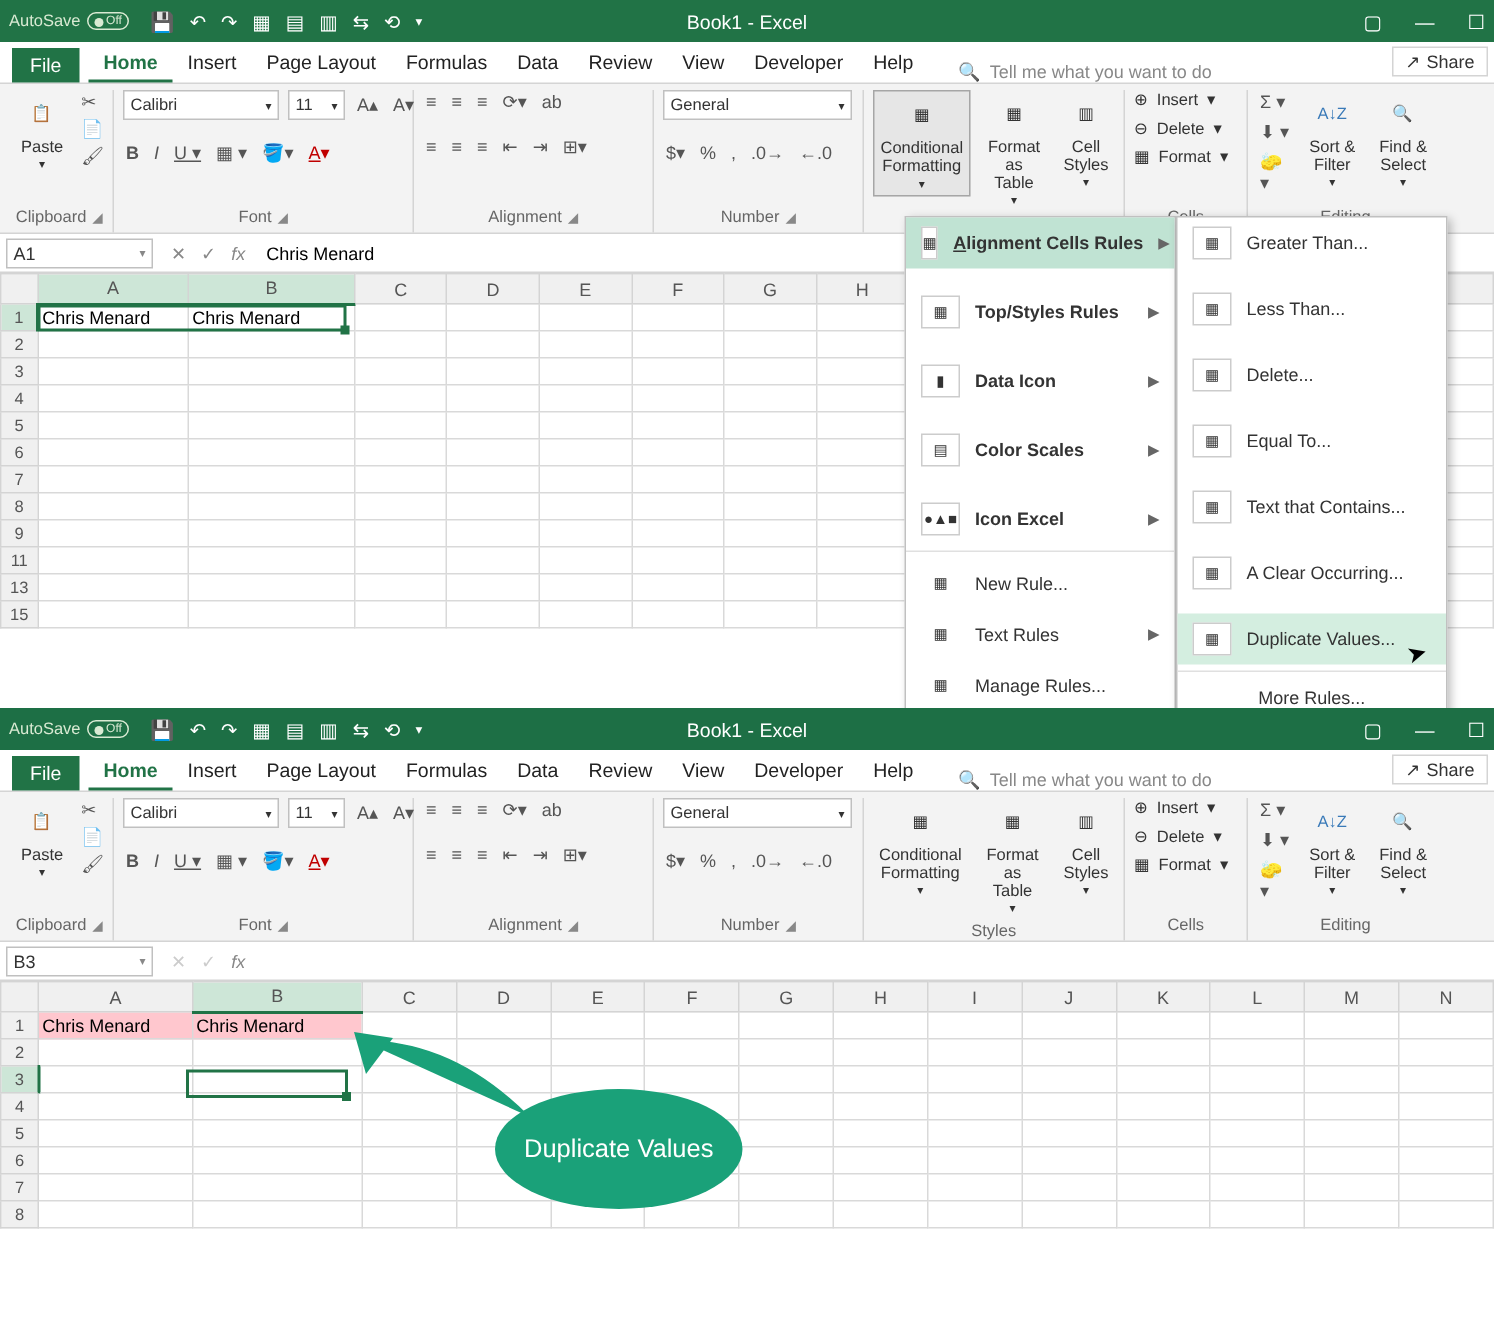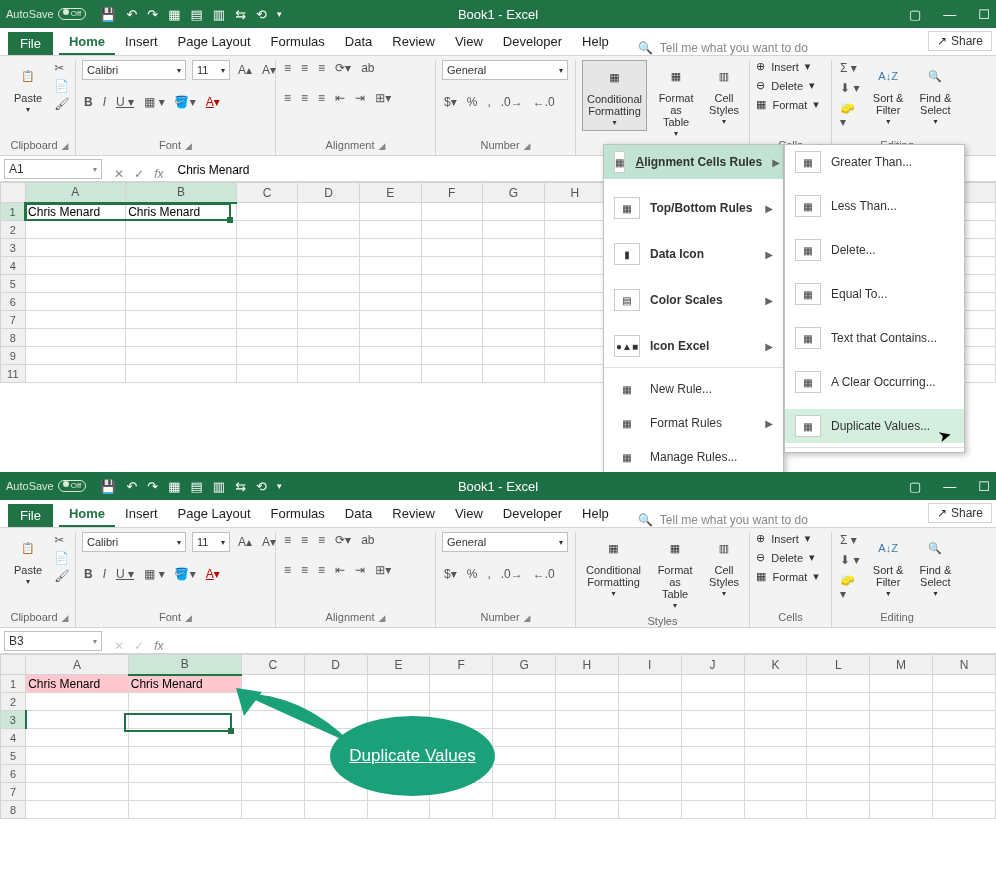--- a/index.html
+++ b/index.html
@@ -1,19 +1,19 @@
 <!DOCTYPE html>
 <html><head>
 <meta charset="utf-8">
 <style>
   * { box-sizing: border-box; font-family: "Segoe UI", Arial, sans-serif; }
   body { margin: 0; background: #fff; width: 996px; font-size: 12px; color:#333; }
   .titlebar { background:#217346; height:28px; display:flex; align-items:center; color:#fff; padding:0 6px; position:relative;}
   .titlebar .autosave { font-size:11px; color:#d9ead3; display:flex; align-items:center; gap:4px; }
-  .titlebar .autosave .pill { border:1px solid #d9ead3; border-radius:7px; font-size:8px; padding:0 4px 1px 4px; display:inline-flex; align-items:flex-start; gap:2px;}
+  .titlebar .autosave .pill { border:1px solid #d9ead3; border-radius:7px; font-size:8px; padding:0 4px 1px 4px; display:inline-flex; align-items:flex-end; gap:2px;}
   .titlebar .qat { display:flex; gap:10px; margin-left:14px; align-items:center;}
   .titlebar .qat span { color:#fff; font-size:13px; }
   .titlebar .title { position:absolute; left:50%; transform:translateX(-50%); font-size:13px; color:#fff;}
   .titlebar .winctrl { margin-left:auto; display:flex; gap:22px; align-items:center;}
   .titlebar .winctrl span { font-size:13px;}
   .tabs { background:#fff; height:28px; display:flex; align-items:flex-end; padding:0 8px; border-bottom:1px solid #d4d4d4; position:relative;}
   .tabs .tab { padding:4px 10px 6px 10px; font-size:13px; color:#222; cursor:pointer;}
   .tabs .tab.file { background:#217346; color:#fff; margin-right:6px; padding:4px 12px;}
   .tabs .tab.active { color:#217346; border-bottom:2px solid #217346; padding-bottom:4px; font-weight:600;}
   .tabs .tellme { display:flex; align-items:center; gap:6px; margin-left:20px; color:#888; font-size:12px;}
@@ -23,21 +23,21 @@
   .rgroup:last-child { border-right:none;}
   .rgroup .glabel { text-align:center; font-size:11px; color:#666; padding:2px 0 2px 0;}
   .rgroup .glabel .dlg { font-size:9px; color:#888; margin-left:4px;}
   .rgroup .body { display:flex; align-items:flex-start; gap:6px; flex:1;}
   .bigbtn { display:flex; flex-direction:column; align-items:center; font-size:11px; color:#333; padding:2px 4px; gap:2px; cursor:pointer; line-height:1.1; text-align:center;}
   .bigbtn .ic { width:28px; height:28px; display:flex; align-items:center; justify-content:center;}
   .vstack { display:flex; flex-direction:column; gap:2px;}
   .hstack { display:flex; gap:6px; align-items:center;}
   .selbox { border:1px solid #c0c0c0; background:#fff; height:20px; font-size:11px; padding:0 4px; display:flex; align-items:center; justify-content:space-between; gap:4px;}
   .smbtn { font-size:12px; color:#555; padding:1px 2px; cursor:pointer;}
-  .formulabar { display:flex; align-items:flex-end; border-bottom:1px solid #d4d4d4; height:26px; background:#fff;}
+  .formulabar { display:flex; align-items:center; border-bottom:1px solid #d4d4d4; height:26px; background:#fff;}
   .formulabar .namebox { width:98px; border:1px solid #c0c0c0; margin:2px 4px; height:20px; font-size:12px; padding:0 4px; display:flex; align-items:center; justify-content:space-between;}
   .formulabar .fx { display:flex; align-items:center; gap:10px; padding:0 8px; color:#888;}
   .formulabar .fxinput { flex:1; border:none; font-size:12px; padding:0 6px; height:22px; outline:none;}
   .sheet { position:relative; background:#fff;}
   table.grid { border-collapse:collapse; width:100%;}
   table.grid th.rowhdr { width:24px; background:#f0f0f0; border:1px solid #d4d4d4; font-weight:normal; font-size:11px; color:#555;}
   table.grid th.colhdr { height:20px; background:#f0f0f0; border:1px solid #d4d4d4; font-weight:normal; font-size:12px; color:#555; text-align:center;}
   table.grid td { border:1px solid #d9d9d9; height:18px; font-size:12px; padding:0 2px; color:#000;}
   table.grid .corner { width:24px; height:20px; background:#f0f0f0; border:1px solid #d4d4d4;}
   table.grid th.colhdr.sel { background:#cde6d7; border-bottom:2px solid #217346;}
@@ -390,35 +390,59 @@
             <td></td>
             <td></td>
             <td></td>
             <td></td>
             <td></td>
             <td></td>
             <td></td>
             <td></td>
             <td></td>
           </tr>
+      <tr>
+            <th class="rowhdr">13</th>
+            <td></td>
+            <td></td>
+            <td></td>
+            <td></td>
+            <td></td>
+            <td></td>
+            <td></td>
+            <td></td>
+            <td></td>
+          </tr>
+      <tr>
+            <th class="rowhdr">15</th>
+            <td></td>
+            <td></td>
+            <td></td>
+            <td></td>
+            <td></td>
+            <td></td>
+            <td></td>
+            <td></td>
+            <td></td>
+          </tr>
     </tbody>
       </table>
     <div class="selrange" style="left:25px; top:21px; width:206px; height:18px;"></div>
   </div>
 
   <div class="menu" style="left:603px; top:144px; width:181px;">
     <div class="mitem hl">
       <span class="micon">▦</span>
       <span class="underline-first" style="font-weight:600;">Alignment Cells Rules</span>
       <span class="arrow">▶</span>
     </div>
     <div style="height:12px;"></div>
     <div class="mitem">
       <span class="micon">▦</span>
-      <span style="font-weight:600;">Top/Bottom Rules</span>
+      <span style="font-weight:600;">Top/Styles Rules</span>
       <span class="arrow">▶</span>
     </div>
     <div style="height:12px;"></div>
     <div class="mitem">
       <span class="micon">▮</span>
       <span style="font-weight:600;">Data Icon</span>
       <span class="arrow">▶</span>
     </div>
     <div style="height:12px;"></div>
     <div class="mitem">
@@ -432,21 +456,21 @@
       <span style="font-weight:600;">Icon Excel</span>
       <span class="arrow">▶</span>
     </div>
     <div class="sep"></div>
     <div class="mitem plain">
       <span class="micon">▦</span>
       <span>New Rule...</span>
     </div>
     <div class="mitem plain">
       <span class="micon">▦</span>
-      <span>Format Rules</span>
+      <span>Text Rules</span>
       <span class="arrow">▶</span>
     </div>
     <div class="mitem plain">
       <span class="micon">▦</span>
       <span>Manage Rules...</span>
     </div>
   </div>
 
   <div class="menu" style="left:784px; top:144px; width:181px;">
     <div class="mitem">
@@ -477,20 +501,23 @@
     <div class="mitem">
         <span class="micon">▦</span>
         <span>A Clear Occurring...</span>
       </div>
     <div style="height:10px;"></div>
     <div class="mitem highlighted">
         <span class="micon">▦</span>
         <span>Duplicate Values...</span>
       </div>
     <div class="sep"></div>
+    <div class="mitem plain" style="justify-content:center;">
+        <span>More Rules...</span>
+      </div>
   </div>
   <div class="cursor-arrow" style="left:938px; top:426px;">➤</div>
 </div>
 
 <div class="win2" style="position:relative; margin-top:2px;">
   <div class="titlebar">
     <div class="autosave">
       <span>AutoSave</span>
       <span class="pill">
           <span style="width:6px;height:6px;border-radius:50%;background:#d9ead3;display:inline-block;"></span>
@@ -834,17 +861,17 @@
             <td></td>
           </tr>
     </tbody>
       </table>
     <div class="cellsel" style="left:124px; top:59px; width:108px; height:19px;"></div>
 
     <svg style="position:absolute; left:222px; top:20px; pointer-events:none;" width="300" height="160">
       <path d="M 20 20 Q 80 20 130 70" fill="#1aa179" stroke="#1aa179"></path>
       <polygon points="14,14 40,18 22,42" fill="#1aa179"></polygon>
     </svg>
-    <div class="callout" style="left:330px; top:62px; width:165px; height:80px;text-decoration:underline;">
+    <div class="callout" style="left:330px; top:72px; width:165px; height:80px;">
       <span style="white-space:pre-line;">Duplicate Values</span>
     </div>
   </div>
 </div>
 
 </body></html>

